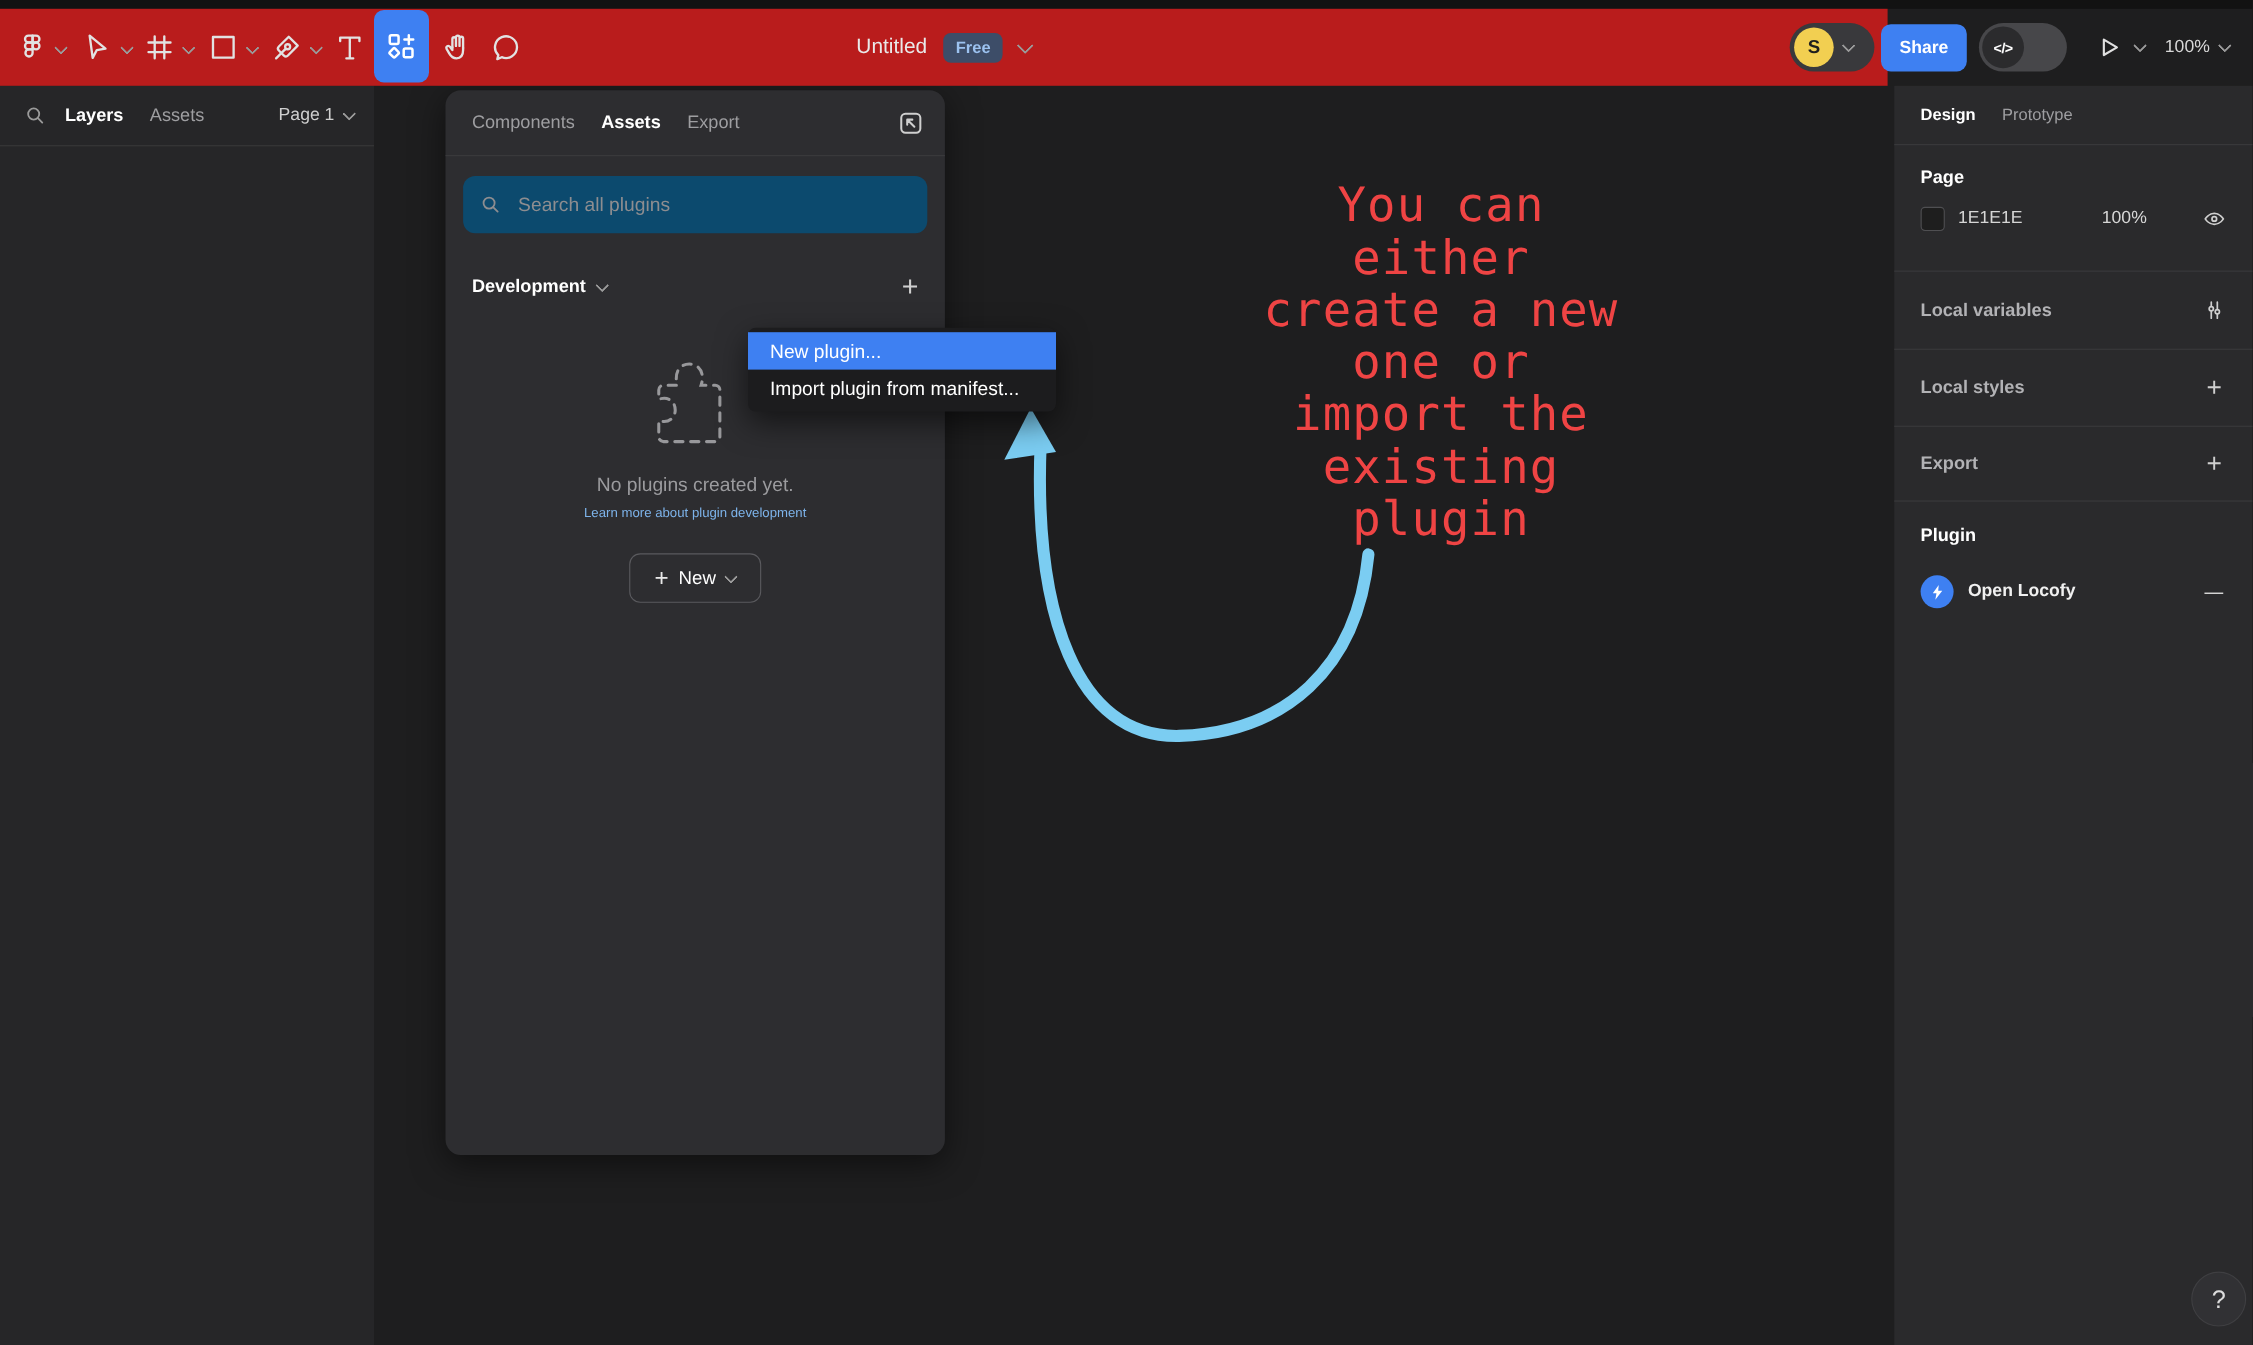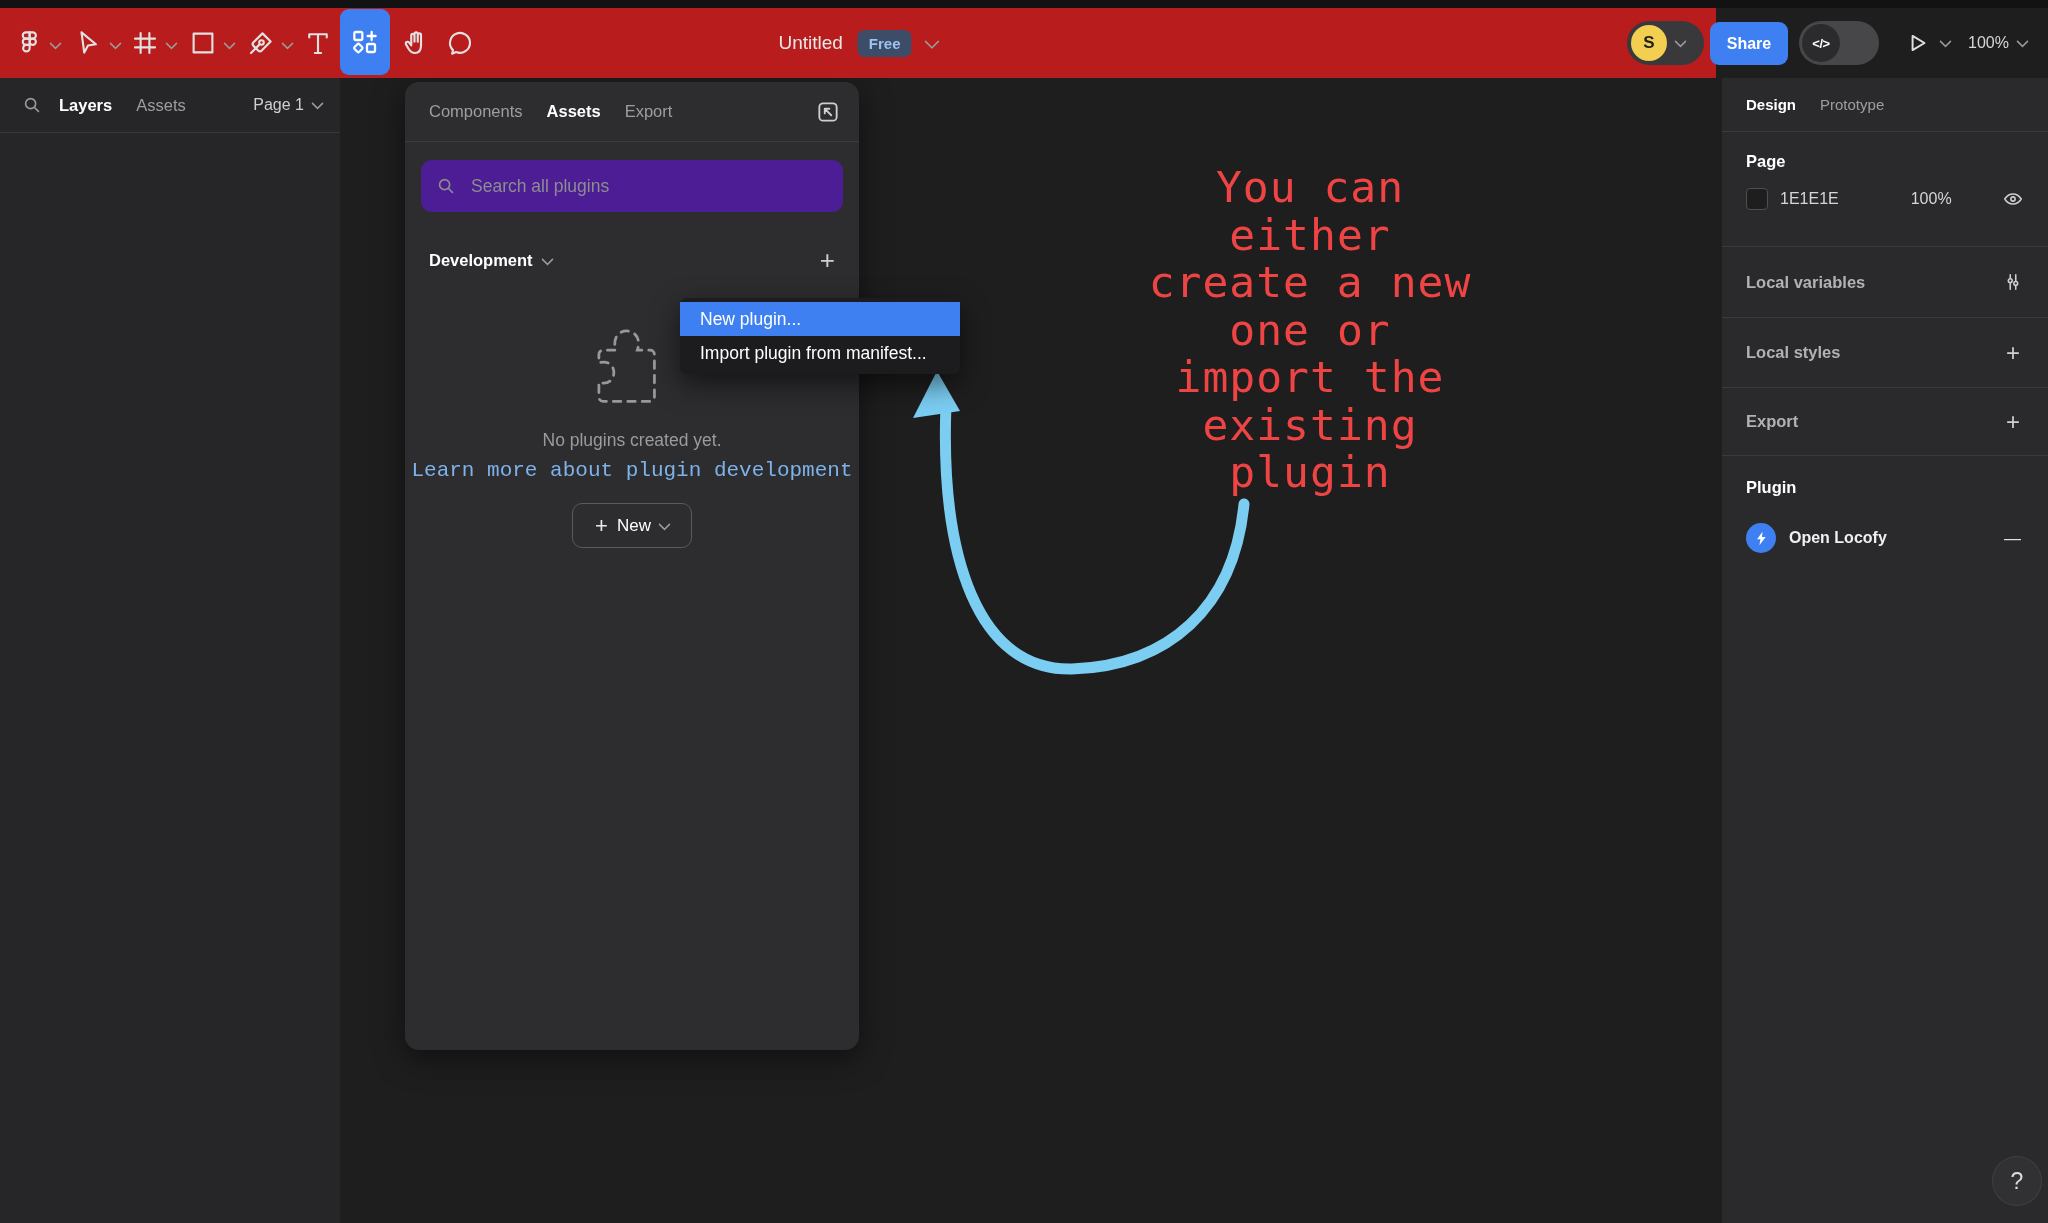--- a/index.html
+++ b/index.html
@@ -56,32 +56,32 @@
 
   
   .panel{position:absolute;left:405px;top:82px;width:454px;height:968px;background:#2d2d30;border-radius:14px;
          box-shadow:0 8px 30px rgba(0,0,0,.5);z-index:20;}
   .p-tabs{position:absolute;left:0;top:0;right:0;height:60px;border-bottom:1px solid #3b3b3e;
           display:flex;align-items:center;padding-left:24px;box-sizing:border-box;}
   .p-tab{font-size:16.5px;margin-right:24px;}
   .inactive{color:#9e9ea1;font-weight:normal;}
   .active{color:#fff;font-weight:bold;}
   .p-popout{margin-left:auto;margin-right:18px;}
-  .p-search{position:absolute;left:16px;right:16px;top:78px;height:52px;background:#4c1d95;border-radius:11px;
+  .p-search{position:absolute;left:16px;right:16px;top:78px;height:52px;background:#0c4a6e;border-radius:11px;
             display:flex;align-items:center;padding:0 14px;gap:12px;box-sizing:border-box;}
   .p-search input{flex:1;background:transparent;border:none;outline:none;color:#e5e5e5;
                   font-size:17.5px;font-family:inherit;}
   .p-search input::placeholder{color:#8d8d90;}
   .p-devrow{position:absolute;left:24px;right:20px;top:156px;height:44px;display:flex;align-items:center;gap:10px;}
   .p-devlabel{font-size:16.5px;font-weight:bold;color:#fff;}
   .iconbtn{margin-left:auto;background:none;border:none;color:#cfcfcf;font-size:26px;line-height:1;
            font-family:inherit;cursor:pointer;padding:0 4px;font-weight:normal;}
   .p-puzzle{position:absolute;left:0;right:0;top:234px;display:flex;justify-content:center;}
   .p-msg{position:absolute;left:0;right:0;top:348px;text-align:center;font-size:17.5px;color:#9b9b9e;}
-  .p-link{position:absolute;left:0;right:0;top:377px;text-align:center;font-size:21px;cursor:pointer;font-family:Liberation Mono, monospace;}
+  .p-link{position:absolute;left:0;right:0;top:377px;text-align:center;font-size:12px;cursor:pointer;}
   .p-new{position:absolute;left:50%;top:421px;transform:translateX(-50%);width:120px;height:45px;
          border:1px solid #5a5a5e;border-radius:10px;background:transparent;color:#fff;font-size:17px;
          font-family:inherit;display:flex;align-items:center;justify-content:center;gap:9px;cursor:pointer;}
   .p-new .plus{font-size:22px;font-weight:normal;color:#e8e8e8;}
 
   
   .menu{position:absolute;left:680px;top:298px;width:280px;background:#1c1c1e;border-radius:7px;
         padding:4px 0;box-shadow:0 10px 28px rgba(0,0,0,.55);z-index:30;}
   .menu-item{height:34px;display:flex;align-items:center;padding-left:20px;font-size:17.5px;color:#fff;
              cursor:pointer;}

